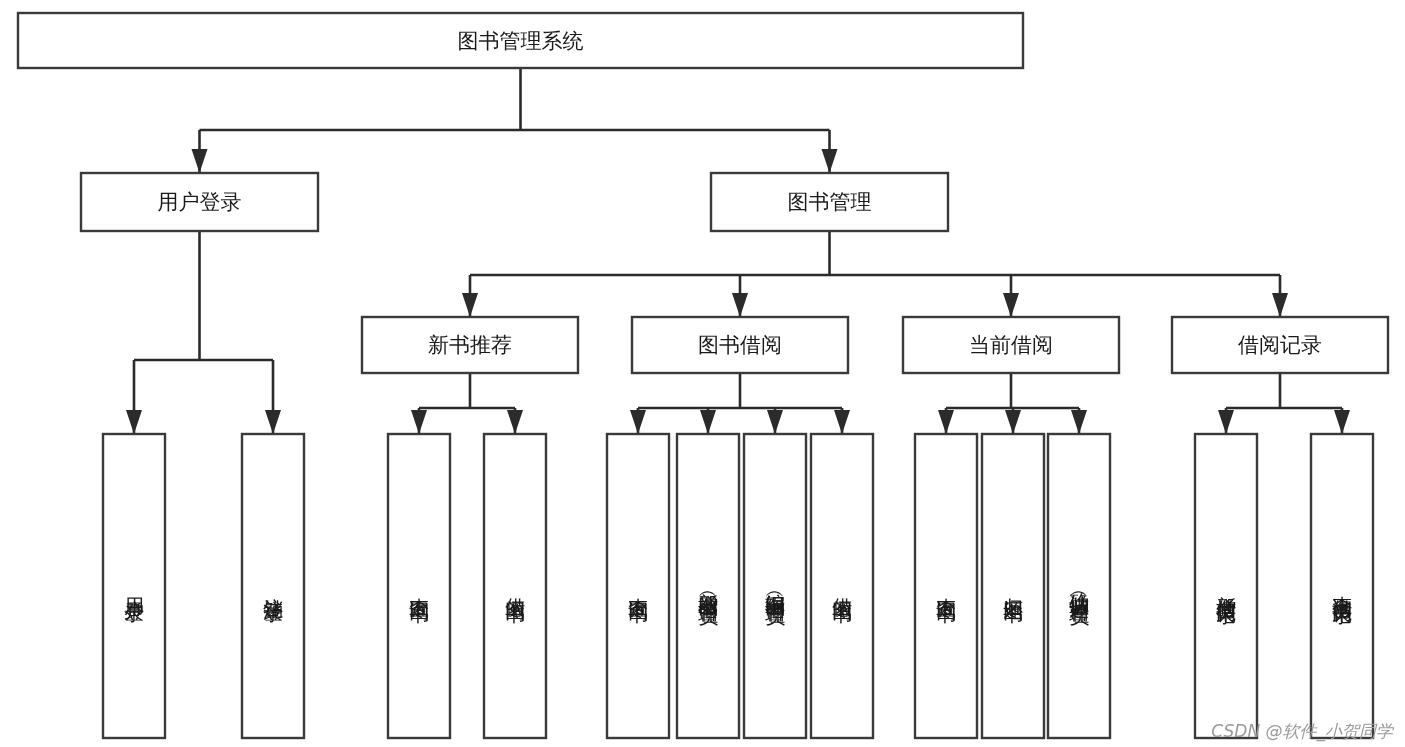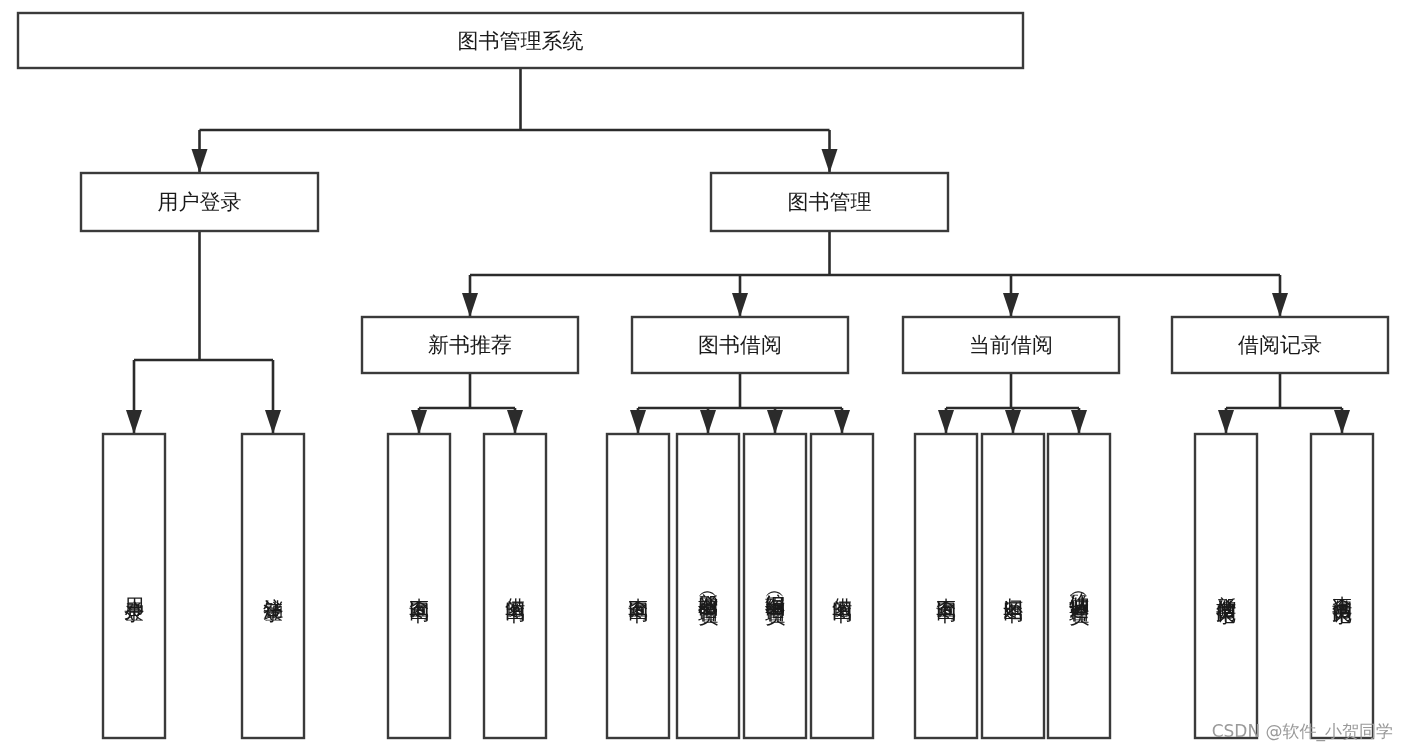--- a/index.html
+++ b/index.html
@@ -67,20 +67,21 @@
   }
   .watermark {
     position: absolute;
     right: 12px;
     bottom: 4px;
     font-family: "DejaVu Sans", "Liberation Sans", sans-serif;
     font-size: 17px;
     color: #9a9a9a;
     white-space: nowrap;
     pointer-events: none;
+    font-style: italic;
   }
 </style>
 </head>
 <body>
 
 <div id="diagram-root">
   <svg class="diagram" viewBox="0 0 1405 747">
     <g id="connectors">
         <line x1="520.5" y1="68" x2="520.5" y2="130" class="connector"></line>
         <line x1="199.5" y1="130" x2="829.5" y2="130" class="connector"></line>

